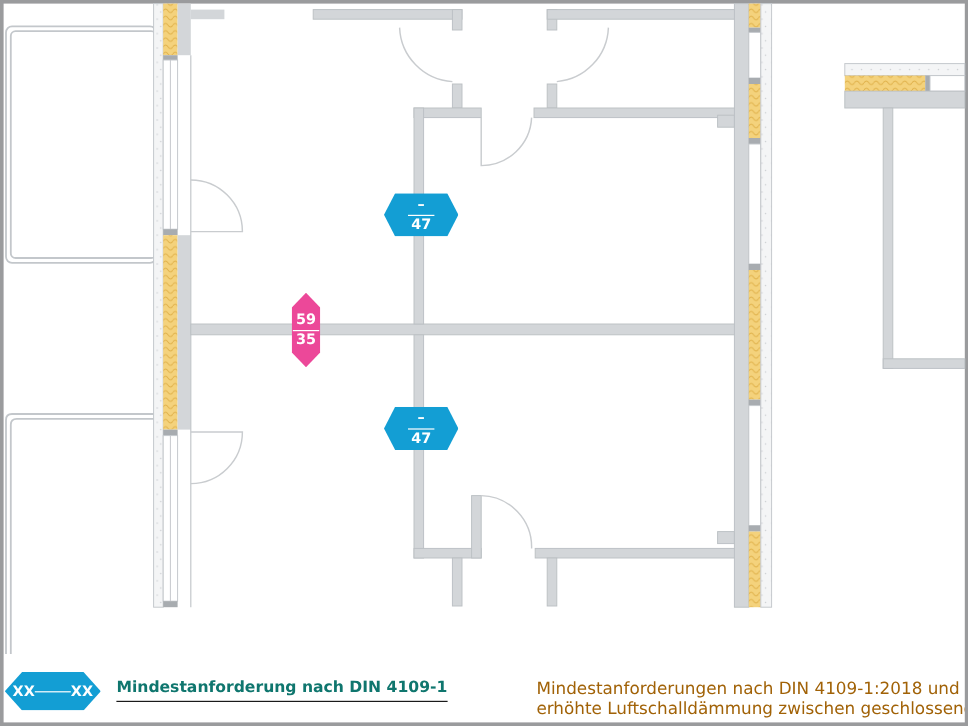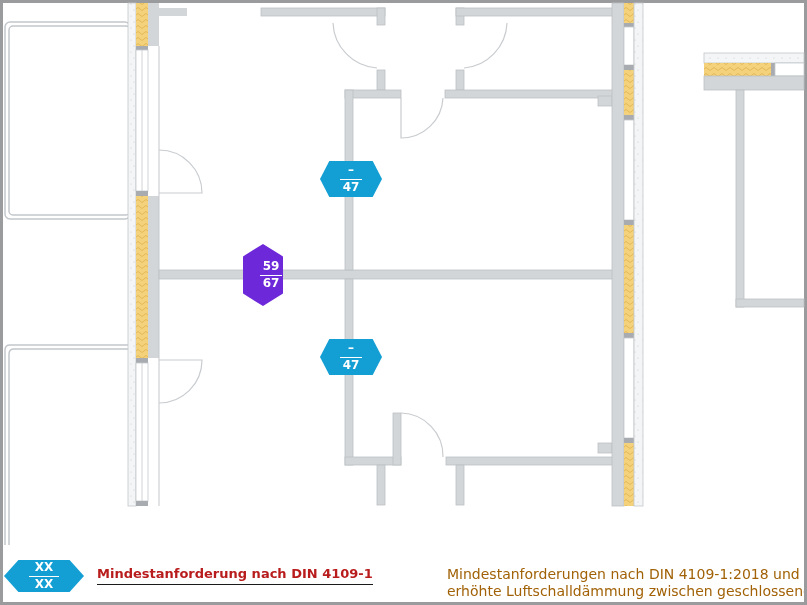--- a/index.html
+++ b/index.html
@@ -6,25 +6,25 @@
     body { width: 807px; height: 605px; position: relative; overflow: hidden; background: #ffffff; font-family: "Liberation Sans", sans-serif; }
     .frame-top { position: absolute; left: 0; top: 0; width: 807px; height: 3px; background: #9a9b9d; }
     .frame-left { position: absolute; left: 0; top: 0; width: 3px; height: 605px; background: #9a9b9d; }
     .frame-right { position: absolute; right: 0; top: 0; width: 3px; height: 605px; background: #9a9b9d; }
     .frame-bottom { position: absolute; left: 0; bottom: 0; width: 807px; height: 3px; background: #9a9b9d; }
     svg.plan { position: absolute; left: 0; top: 0; }
     .badge { position: absolute; display: flex; flex-direction: column; align-items: center; justify-content: center; color: #fff; font-weight: bold; font-family: "DejaVu Sans", sans-serif; }
     .badge .top, .badge .bot { font-size: 12px; line-height: 13px; }
     .badge .rule { width: 22px; height: 1.5px; background: #fff; margin: 2px 0 1px 0; }
     .badge-h { width: 62px; height: 36px; background: #139ed4; clip-path: polygon(15% 0, 85% 0, 100% 50%, 85% 100%, 15% 100%, 0 50%); }
-    .badge-v { width: 24px; height: 62px; background: #6d28d9; clip-path: polygon(50% 0, 100% 20%, 100% 80%, 50% 100%, 0 80%, 0 20%); padding-left: 16px; }
-    .legend-badge { position: absolute; left: 4px; top: 560px; width: 80px; height: 32px; background: #139ed4; clip-path: polygon(18% 0, 82% 0, 100% 50%, 82% 100%, 18% 100%, 0 50%); display:flex; flex-direction:column; align-items:center; justify-content:center; color:#fff; font-weight:bold; font-family: "DejaVu Sans", sans-serif; }
+    .badge-v { width: 24px; height: 62px; background: #ec4899; clip-path: polygon(50% 0, 100% 20%, 100% 80%, 50% 100%, 0 80%, 0 20%); }
+    .legend-badge { position: absolute; left: 4px; top: 560px; width: 80px; height: 32px; background: #139ed4; clip-path: polygon(18% 0, 82% 0, 100% 50%, 82% 100%, 18% 100%, 0 50%); display:flex; flex-direction:row; align-items:center; justify-content:center; color:#fff; font-weight:bold; font-family: "DejaVu Sans", sans-serif; }
     .legend-badge span { font-size: 12px; line-height: 13px; }
     .legend-badge .rule { width: 30px; height: 1.5px; background:#fff; margin: 2px 0 1px 0; }
-    .legend-text { position: absolute; left: 97px; top: 565px; font-family: "DejaVu Sans", sans-serif; font-weight: bold; font-size: 13px; color: #b91c1c; line-height: 18px; }
+    .legend-text { position: absolute; left: 97px; top: 565px; font-family: "DejaVu Sans", sans-serif; font-weight: bold; font-size: 13px; color: #0f766e; line-height: 18px; }
     .legend-text .l1 { display: block; border-bottom: 1.5px solid #1a1a1a; padding-bottom: 1px; width: max-content; }
     .legend-text .l2 { display: block; }
     .caption { position: absolute; left: 447px; top: 566px; width: 357px; overflow: hidden; white-space: nowrap; font-family: "DejaVu Sans", sans-serif; font-size: 14px; color: #a16207; line-height: 17px; }
   </style>
 </head>
 <body>
 
 <div class="frame-top"></div>
 <div class="frame-left"></div>
 <div class="frame-right"></div>
@@ -127,21 +127,21 @@
     <rect x="775" y="63" width="29" height="13" fill="#fff" stroke="#c3c7cb" stroke-width="0.8"></rect>
     <rect x="704" y="76" width="100" height="14" fill="#d3d6d9" stroke="#bcc0c4" stroke-width="0.8"></rect>
     <rect x="736" y="90" width="8" height="217" fill="#d3d6d9" stroke="#bcc0c4" stroke-width="0.8"></rect>
     <rect x="736" y="299" width="68" height="8" fill="#d3d6d9" stroke="#bcc0c4" stroke-width="0.8"></rect>
   </g>
 </svg>
 
 <div class="badge badge-v" style="left:243px;top:244px;">
   <span class="top">59</span>
   <span class="rule"></span>
-  <span class="bot">67</span>
+  <span class="bot">35</span>
 </div>
 <div class="badge badge-h" style="left:320px;top:161px;">
   <span class="top">–</span>
   <span class="rule"></span>
   <span class="bot">47</span>
 </div>
 <div class="badge badge-h" style="left:320px;top:339px;">
   <span class="top">–</span>
   <span class="rule"></span>
   <span class="bot">47</span>

